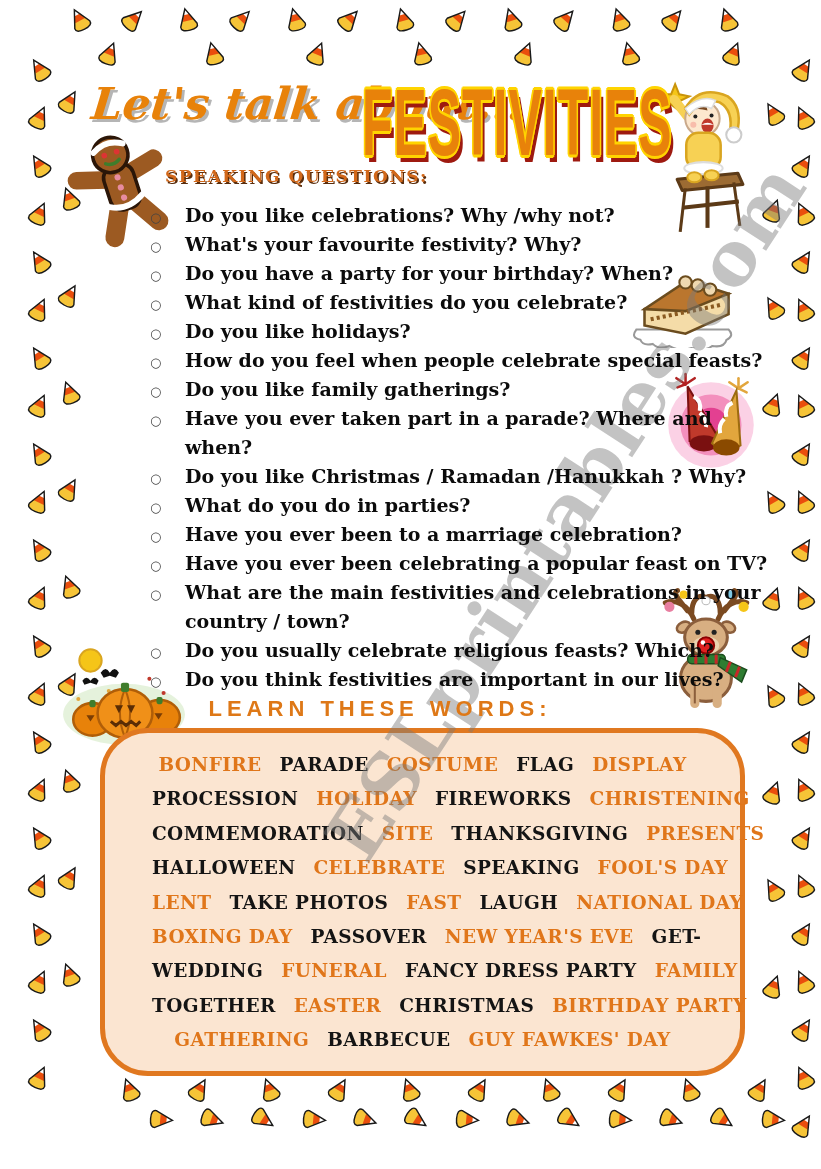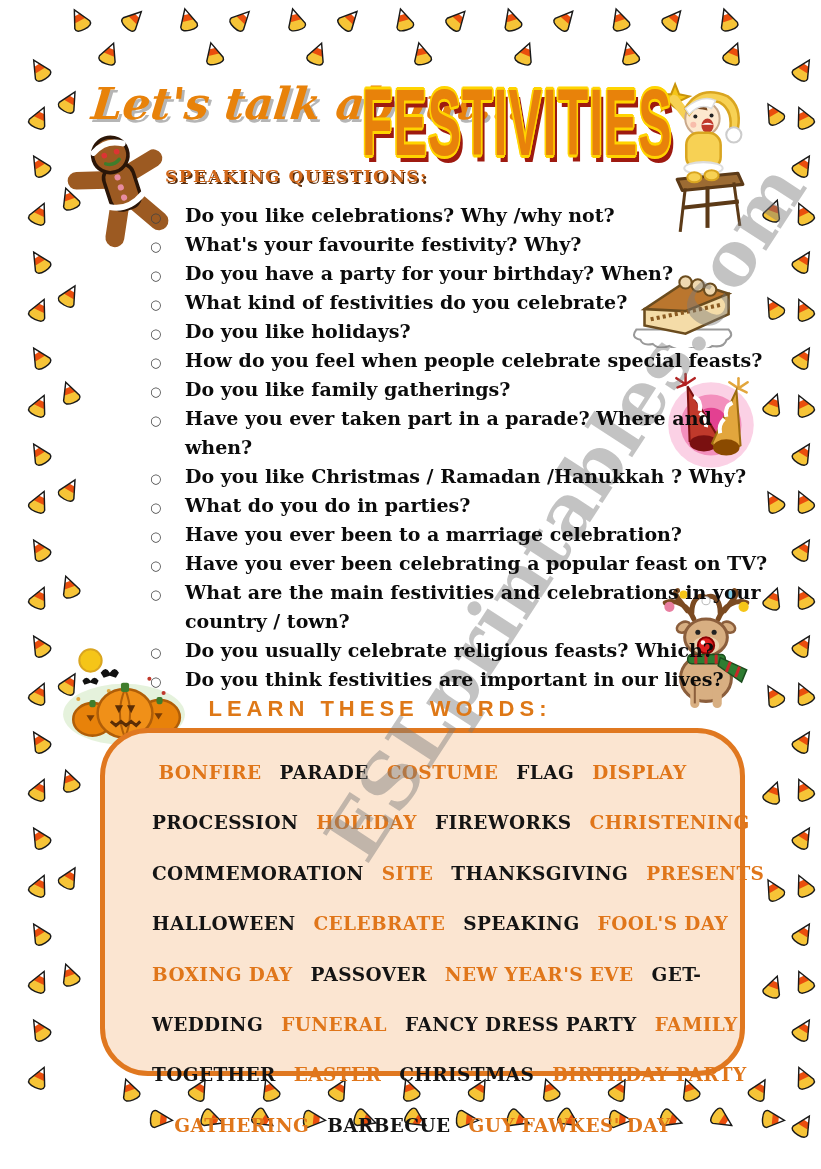--- a/index.html
+++ b/index.html
@@ -64,21 +64,21 @@
   }
   .word-box{
     position:absolute;left:100px;top:728px;width:645px;height:348px;z-index:2;
     box-sizing:border-box;border:5px solid #E07820;border-radius:48px;
     background:#FBE5D1;padding:15px 38px 0 38px;
   }
   .word-line{
     position:relative;z-index:4;text-align:center;white-space:nowrap;
     font-weight:bold;font-size:18.5px;line-height:26.4px;letter-spacing:0.4px;
   }
-  .word-line .w{margin:12px 9px;display:inline-block;}
+  .word-line .w{margin:4px 9px;display:inline-block;}
   .word-line .b{color:#141414;}
   .word-line .o{color:#E0761A;}
   
   .illus{position:absolute;z-index:2;}
 </style>
 </head>
 <body>
 
 <svg width="0" height="0" style="position:absolute" aria-hidden="true">
   <defs>
@@ -585,19 +585,20 @@
     <polygon points="28,76 36,76 32,82" fill="#7a3d05"></polygon>
     <polygon points="95,74 103,74 99,80" fill="#7a3d05"></polygon>
   </svg>
 
   <div class="learn-heading">LEARN THESE WORDS:</div>
   <div class="word-box" id="word-box">
       <div class="word-line"><span class="w o">BONFIRE</span><span class="w b">PARADE</span><span class="w o">COSTUME</span><span class="w b">FLAG</span><span class="w o">DISPLAY</span></div>
       <div class="word-line"><span class="w b">PROCESSION</span><span class="w o">HOLIDAY</span><span class="w b">FIREWORKS</span><span class="w o">CHRISTENING</span></div>
       <div class="word-line"><span class="w b">COMMEMORATION</span><span class="w o">SITE</span><span class="w b">THANKSGIVING</span><span class="w o">PRESENTS</span></div>
       <div class="word-line"><span class="w b">HALLOWEEN</span><span class="w o">CELEBRATE</span><span class="w b">SPEAKING</span><span class="w o">FOOL'S DAY</span></div>
+      <div class="word-line"><span class="w o">LENT</span><span class="w b">TAKE PHOTOS</span><span class="w o">FAST</span><span class="w b">LAUGH</span><span class="w o">NATIONAL DAY</span></div>
       <div class="word-line"><span class="w o">BOXING DAY</span><span class="w b">PASSOVER</span><span class="w o">NEW YEAR'S EVE</span><span class="w b">GET-</span></div>
       <div class="word-line"><span class="w b">WEDDING</span><span class="w o">FUNERAL</span><span class="w b">FANCY DRESS PARTY</span><span class="w o">FAMILY</span></div>
       <div class="word-line"><span class="w b">TOGETHER</span><span class="w o">EASTER</span><span class="w b">CHRISTMAS</span><span class="w o">BIRTHDAY PARTY</span></div>
       <div class="word-line"><span class="w o">GATHERING</span><span class="w b">BARBECUE</span><span class="w o">GUY FAWKES' DAY</span></div>
     </div>
 
 </div>
 
 </body></html>

